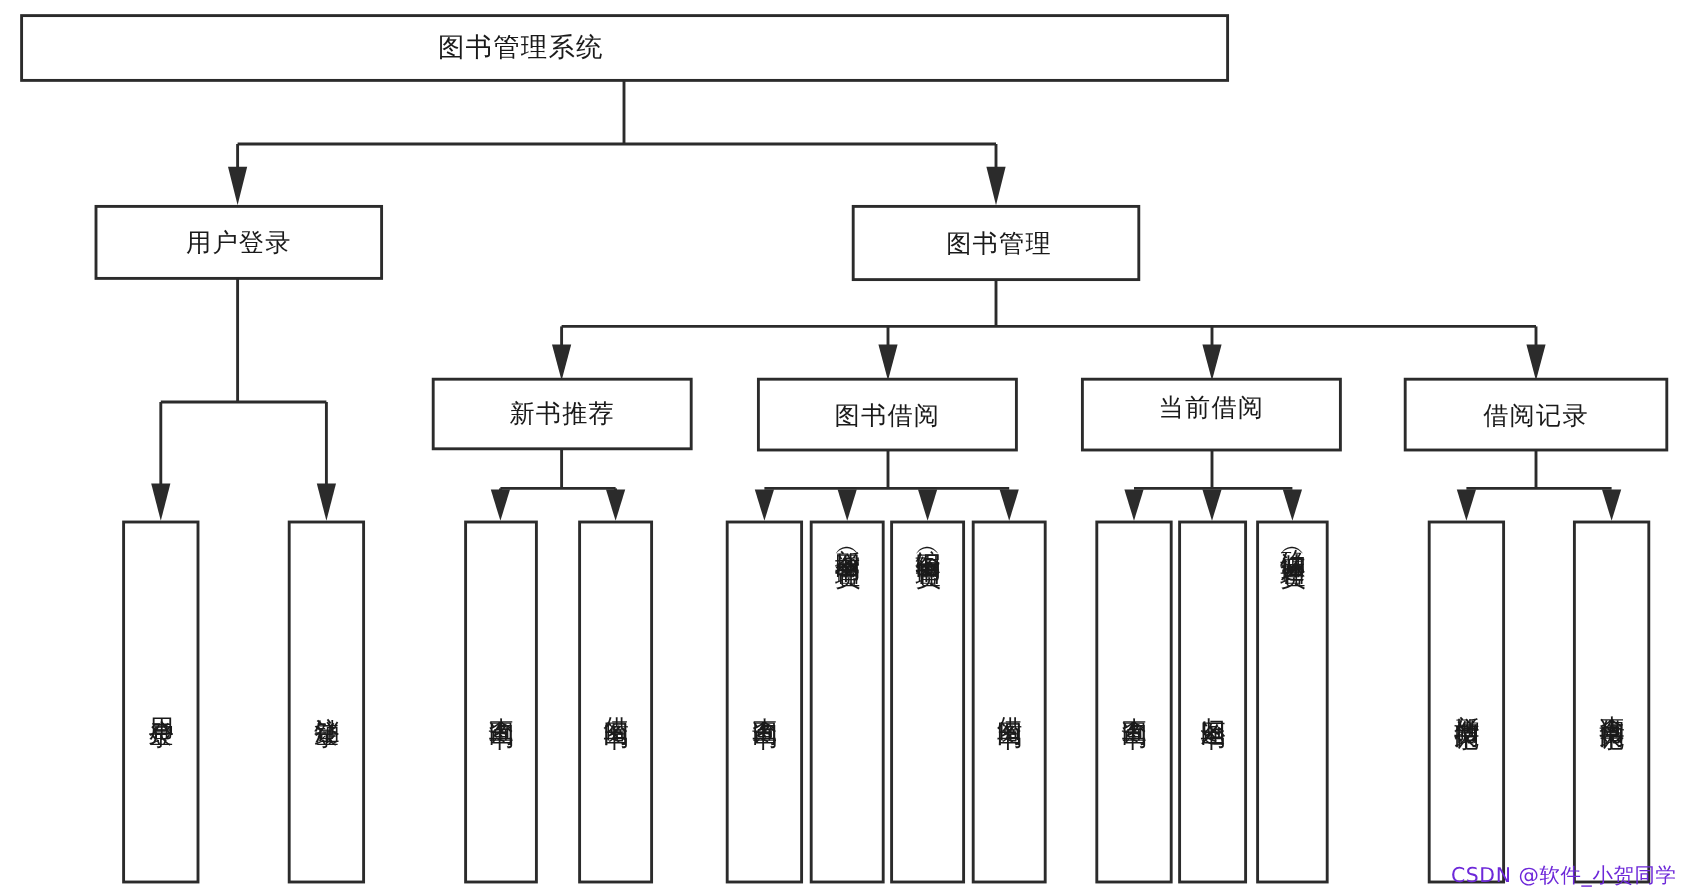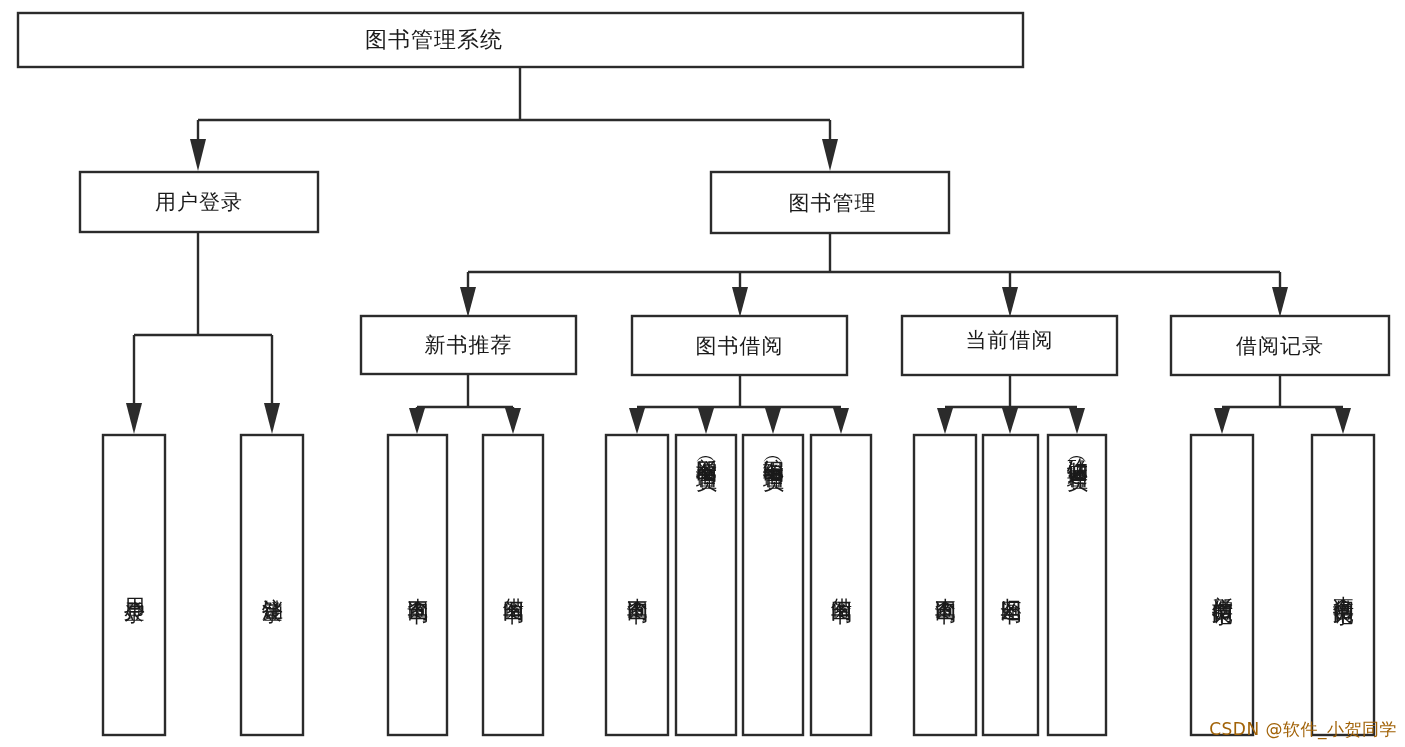--- a/index.html
+++ b/index.html
@@ -76,21 +76,21 @@
   }
   .root-label-text {
     font-size: 22px;
   }
   .watermark {
     position: absolute;
     right: 8px;
     bottom: 6px;
     font-family: "DejaVu Sans", "Liberation Sans", sans-serif;
     font-size: 17px;
-    color: #a16207;
+    color: #6d28d9;
     white-space: nowrap;
     letter-spacing: 0.5px;
   }
 </style>
 </head>
 <body>
 
 <div id="diagram-root">
 
   <svg class="diagram-canvas" viewBox="0 0 1405 747">

